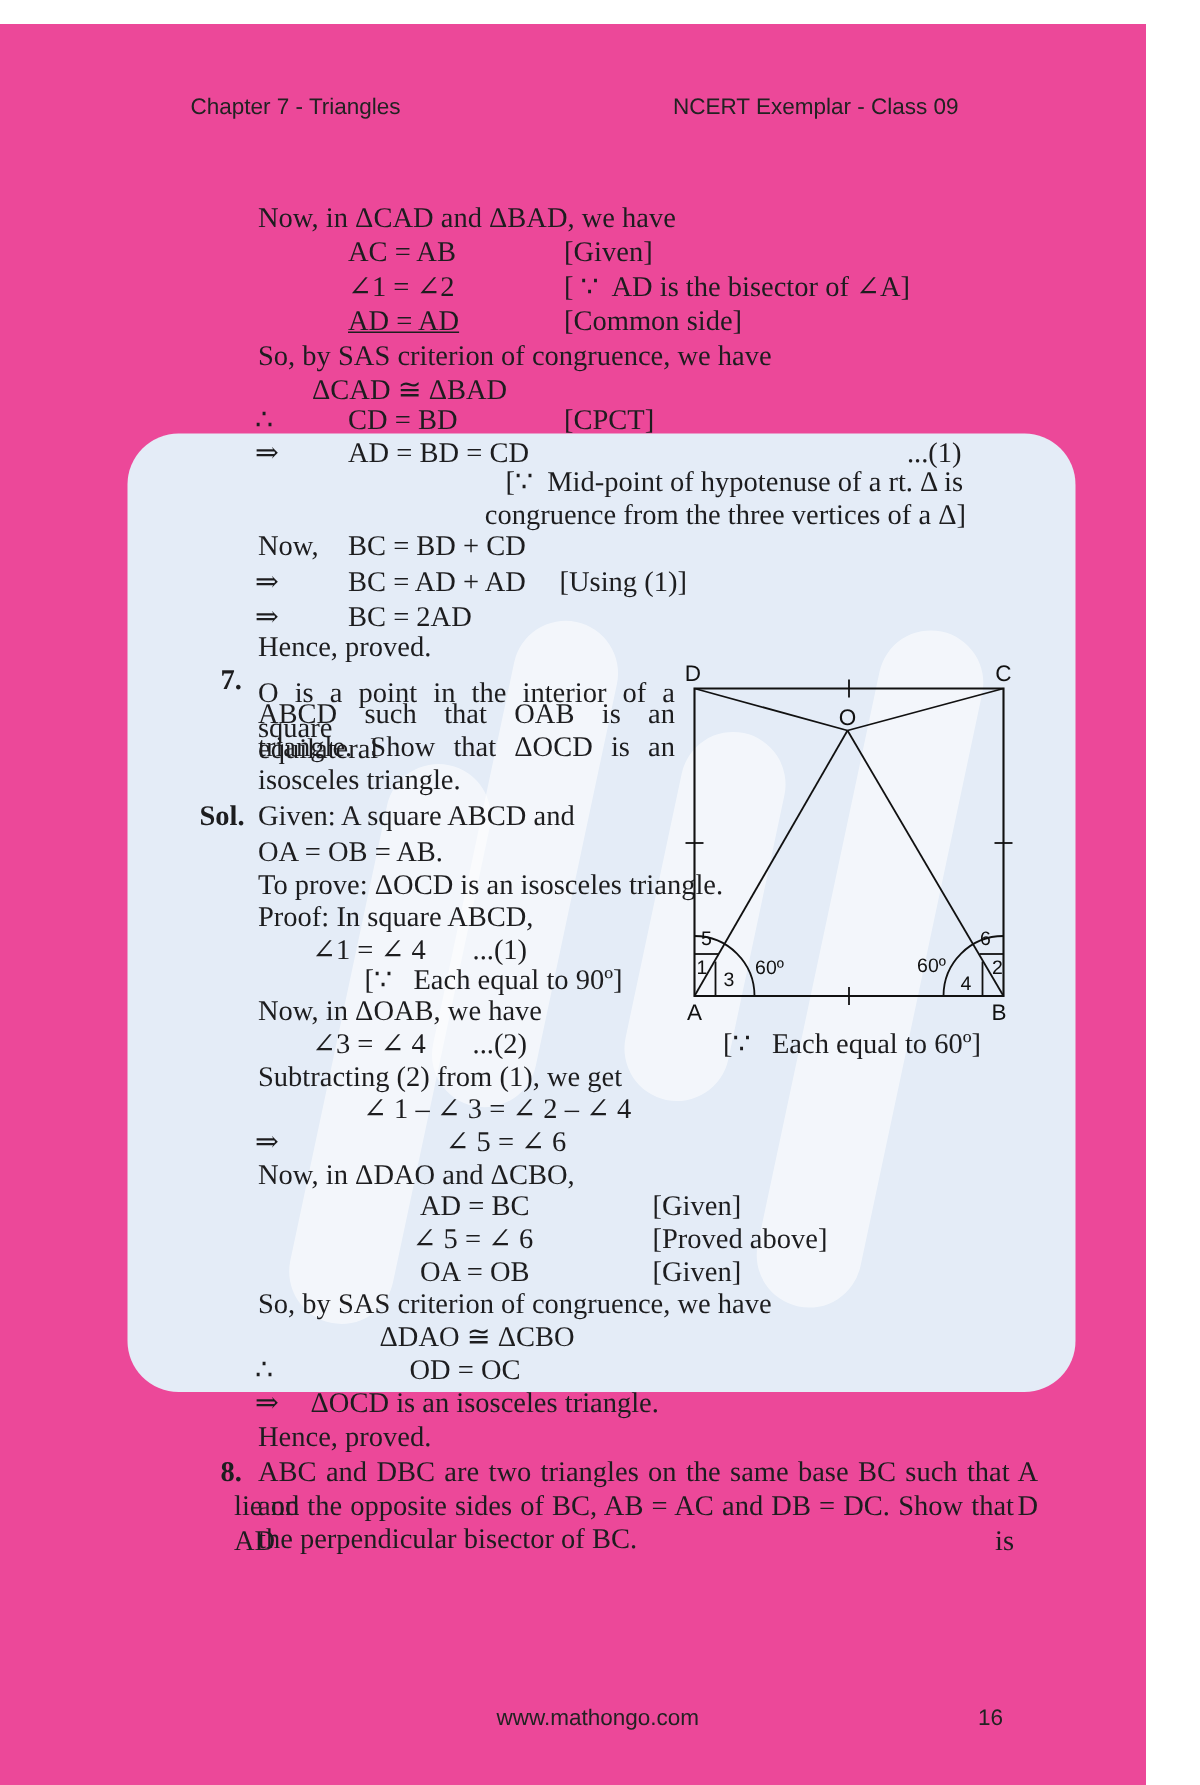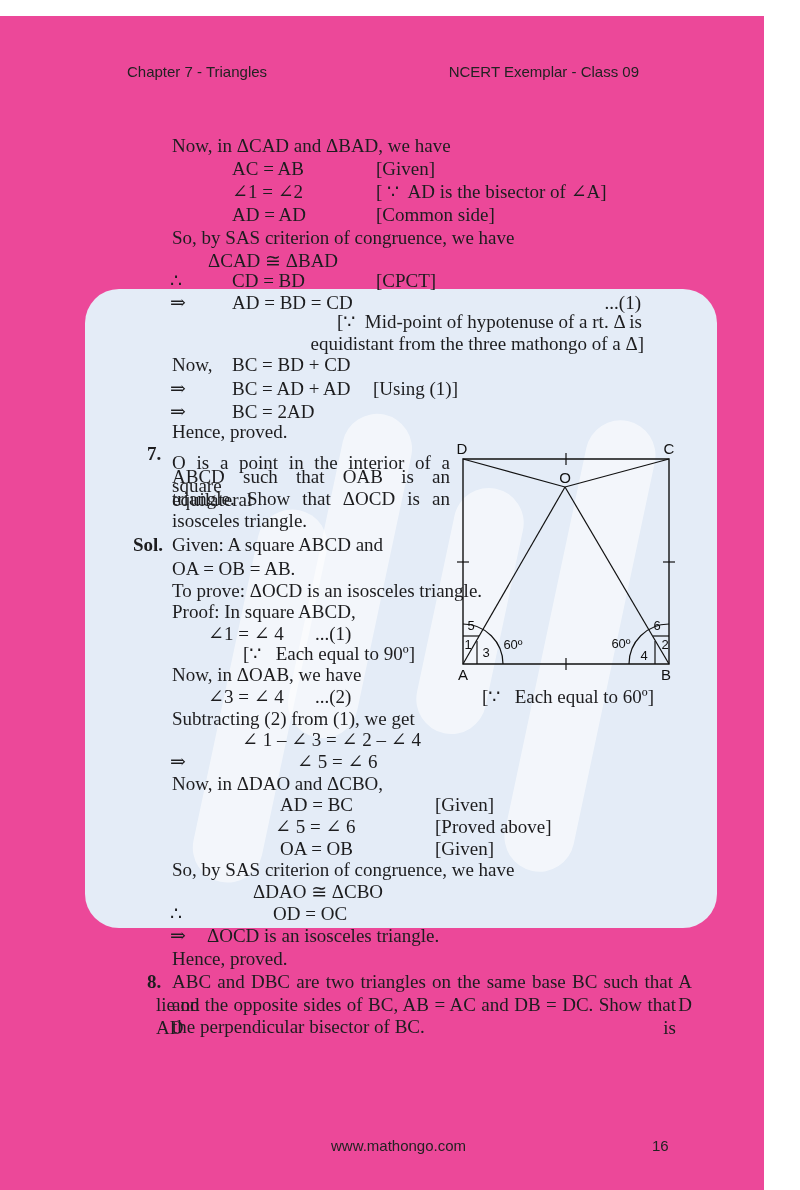--- a/index.html
+++ b/index.html
@@ -34,32 +34,32 @@
     <div class="wm" style="left:230px;top:122px;width:70px;height:330px;transform:rotate(12deg);"></div>
     <div class="wm" style="left:350px;top:197px;width:70px;height:250px;transform:rotate(12deg);"></div>
     <div class="wm" style="left:460px;top:127px;width:70px;height:460px;transform:rotate(12deg);"></div>
   </div>
 
   <div class="ln txt" style="left:172px;top:118px;">Now, in ΔCAD and ΔBAD, we have</div>
   <div class="ln txt" style="left:232px;top:141px;">AC = AB</div>
   <div class="ln txt" style="left:376px;top:141px;">[Given]</div>
   <div class="ln txt" style="left:232px;top:164px;">∠1 = ∠2</div>
   <div class="ln txt" style="left:376px;top:164px;">[ ∵  AD is the bisector of ∠A]</div>
-  <div class="ln txt" style="left:232px;top:187px;">AD = AD</div>
+  <div class="ln txt" style="left:232px;top:187px;text-decoration:underline;">AD = AD</div>
   <div class="ln txt" style="left:376px;top:187px;">[Common side]</div>
   <div class="ln txt" style="left:172px;top:210px;">So, by SAS criterion of congruence, we have</div>
   <div class="ln txt" style="left:208px;top:233px;">ΔCAD ≅ ΔBAD</div>
   <div class="ln txt" style="left:170px;top:253px;">∴</div>
   <div class="ln txt" style="left:232px;top:253px;">CD = BD</div>
   <div class="ln txt" style="left:376px;top:253px;">[CPCT]</div>
   <div class="ln txt" style="left:170px;top:275px;">⇒</div>
   <div class="ln txt" style="left:232px;top:275px;">AD = BD = CD</div>
   <div class="ln txt" style="right:123px;top:275px;">...(1)</div>
   <div class="ln txt" style="right:122px;top:294px;">[∵  Mid-point of hypotenuse of a rt. Δ is</div>
-  <div class="ln txt" style="right:120px;top:316px;">equidistant from the three mathongo of a Δ]</div>
+  <div class="ln txt" style="right:120px;top:316px;">congruence from the three vertices of a Δ]</div>
   <div class="ln txt" style="left:172px;top:337px;">Now,</div>
   <div class="ln txt" style="left:232px;top:337px;text-align:center;">BC = BD + CD</div>
   <div class="ln txt" style="left:170px;top:361px;">⇒</div>
   <div class="ln txt" style="left:232px;top:361px;">BC = AD + AD</div>
   <div class="ln txt" style="left:373px;top:361px;">[Using (1)]</div>
   <div class="ln txt" style="left:170px;top:384px;">⇒</div>
   <div class="ln txt" style="left:232px;top:384px;">BC = 2AD</div>
   <div class="ln txt" style="left:172px;top:404px;">Hence, proved.</div>
 
   <div class="ln txt b" style="left:147px;top:426px;">7.</div>

